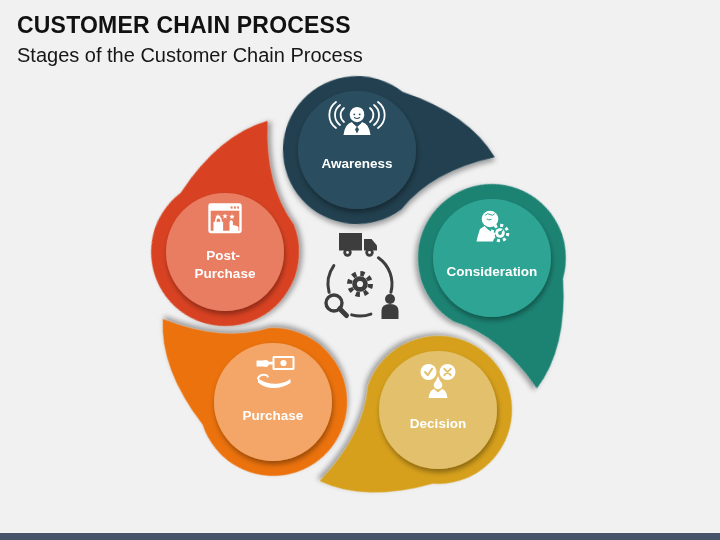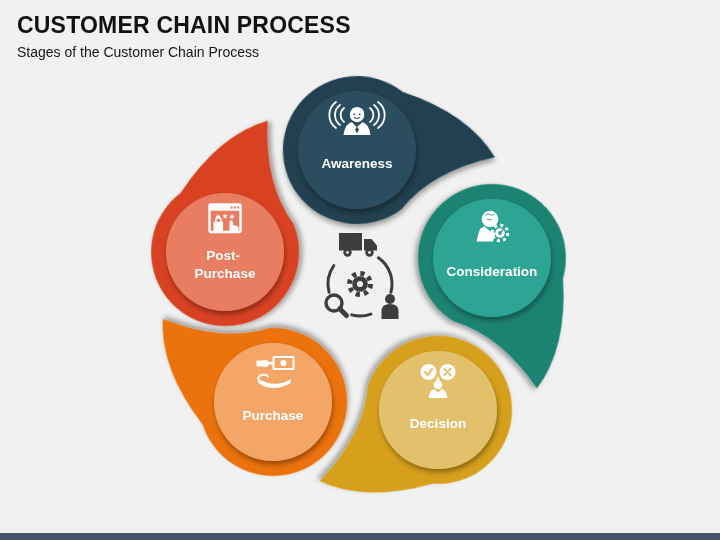--- a/index.html
+++ b/index.html
@@ -8,21 +8,21 @@
     background:#f1f1f2;
     font-family:"Liberation Sans",sans-serif;
   }
   .slide{position:relative;width:720px;height:540px;text-align:center;}
   .title{
     position:absolute;left:17px;top:12px;margin:0;
     font-size:23px;font-weight:bold;color:#111;letter-spacing:.2px;
   }
   .subtitle{
     position:absolute;left:17px;top:44px;
-    font-size:14px;font-weight:400;color:#161616;
+    font-size:20px;font-weight:400;color:#161616;
   }
   .diagram{position:absolute;left:0;top:0;}
   .footer-bar{
     position:absolute;left:0;bottom:0;width:720px;height:7px;
     background:#46536b;
   }
   .stage-label{
     font-family:"Liberation Sans",sans-serif;
     font-size:13.5px;font-weight:bold;fill:#ffffff;text-anchor:middle;
   }

